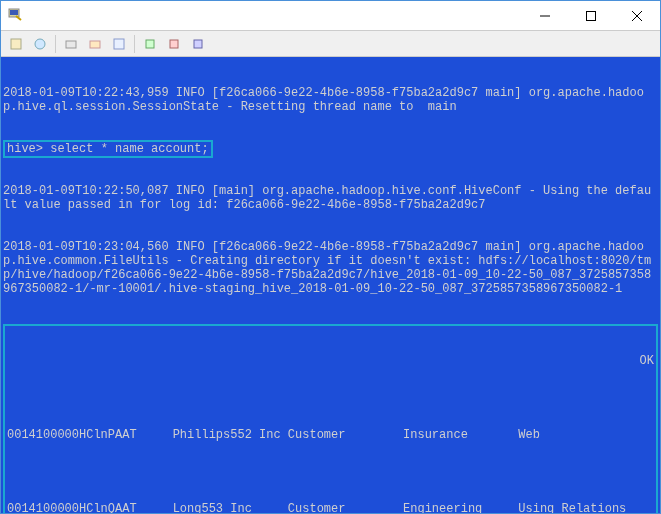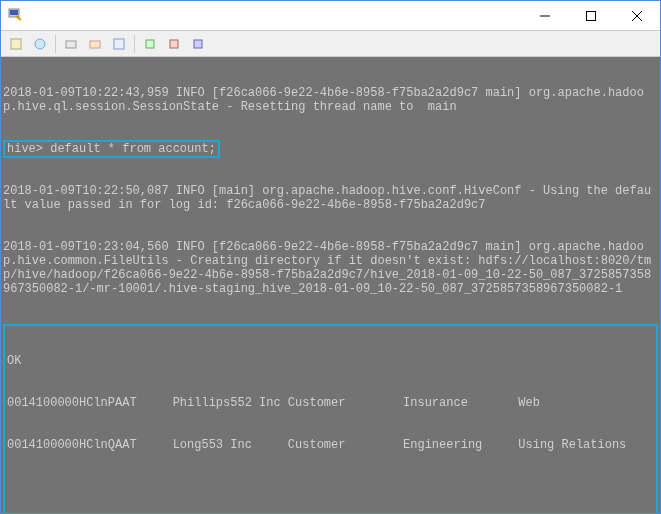--- a/index.html
+++ b/index.html
@@ -48,40 +48,40 @@
   width: 22px; height: 22px;
   display: flex; align-items: center; justify-content: center;
   cursor: pointer;
   border: 1px solid transparent;
 }
 .tool-sep {
   width: 1px; height: 18px; background: #ccc; margin: 0 2px;
 }
 .terminal {
   flex: 1;
-  background: #737373;
+  background: #1d4ed8;
   color: #cfcfcf;
   padding: 1px 2px 12px 2px;
   overflow: hidden;
   line-height: 14px;
   white-space: pre-wrap;
   word-break: break-all;
   position: relative;
 }
 .box-cmd {
   border: 2px solid #1aa8d0;
   padding: 0 2px;
   display: inline;
 }
 .box-out {
   border: 2px solid #1aa8d0;
   padding: 0 2px;
 }
-.ok { color: #cfcfcf; }
-.row { white-space: pre; overflow: hidden; }
+.ok { color: #cfcfcf; text-align: right; }
+.row { white-space: pre; overflow: hidden; margin-top: 32px; }
 </style>
 </head>
 <body>
 
 <div class="window">
   <div class="titlebar">
     <div class="titlebar-left">
       <span>
         <svg width="16" height="16" viewBox="0 0 16 16">
           <rect x="2" y="3" width="10" height="8" fill="#d9d49a" stroke="#888"></rect>
@@ -149,21 +149,21 @@
       </div>
     <div class="tool-icon">
         <svg width="14" height="14">
           <rect x="3" y="3" width="8" height="8" fill="#d0d0ff" stroke="#66a"></rect>
         </svg>
       </div>
   </div>
 
   <div class="terminal">
     <div>2018-01-09T10:22:43,959 INFO [f26ca066-9e22-4b6e-8958-f75ba2a2d9c7 main] org.apache.hadoop.hive.ql.session.SessionState - Resetting thread name to  main</div>
-    <div><span class="box-cmd"><span>hive&gt; </span><span>default * from account;</span></span></div>
+    <div><span class="box-cmd"><span>hive&gt; </span><span>select * name account;</span></span></div>
     <div>2018-01-09T10:22:50,087 INFO [main] org.apache.hadoop.hive.conf.HiveConf - Using the default value passed in for log id: f26ca066-9e22-4b6e-8958-f75ba2a2d9c7</div>
     <div>2018-01-09T10:23:04,560 INFO [f26ca066-9e22-4b6e-8958-f75ba2a2d9c7 main] org.apache.hadoop.hive.common.FileUtils - Creating directory if it doesn't exist: hdfs://localhost:8020/tmp/hive/hadoop/f26ca066-9e22-4b6e-8958-f75ba2a2d9c7/hive_2018-01-09_10-22-50_087_3725857358967350082-1/-mr-10001/.hive-staging_hive_2018-01-09_10-22-50_087_3725857358967350082-1</div>
     <div class="box-out">
       <div class="ok">OK</div>
       <div class="row">0014100000HClnPAAT     Phillips552 Inc Customer        Insurance       Web</div>
       <div class="row">0014100000HClnQAAT     Long553 Inc     Customer        Engineering     Using Relations</div>
       
       
       
       

